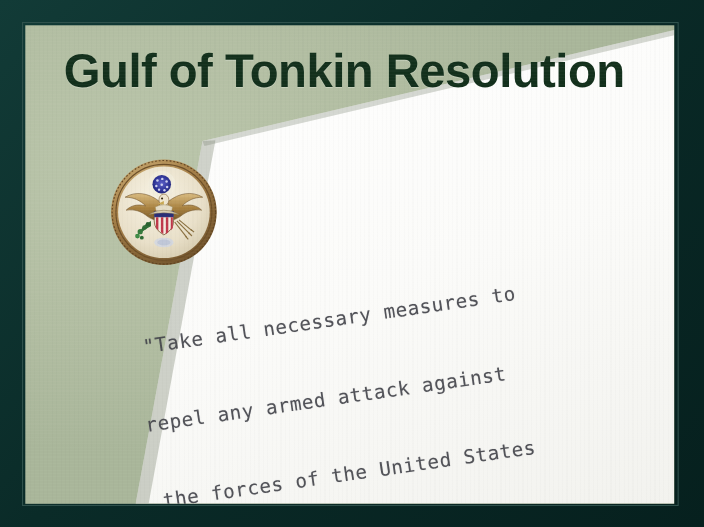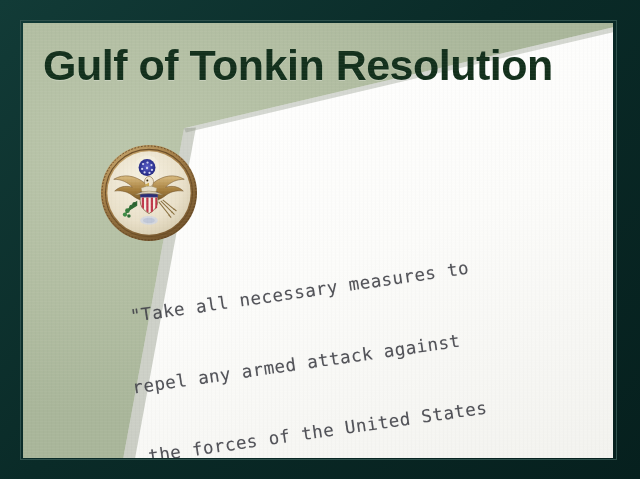--- a/index.html
+++ b/index.html
@@ -82,21 +82,21 @@
     top: 0;
     width: 590px;
     height: 435px;
     clip-path: polygon(27.3% 24.2%, 100% 1.0%, 100% 2.1%, 27.6% 25.2%);
     background: rgba(120,130,110,.30);
   }
 
   
   .title {
     position: absolute;
-    left: 20px;
+    left: 35px;
     top: 18px;
     font-size: 43px;
     font-weight: bold;
     color: #13301c;
     letter-spacing: -0.5px;
     white-space: nowrap;
     text-shadow: 0 1px 0 rgba(255,255,255,.25);
   }
 
   

